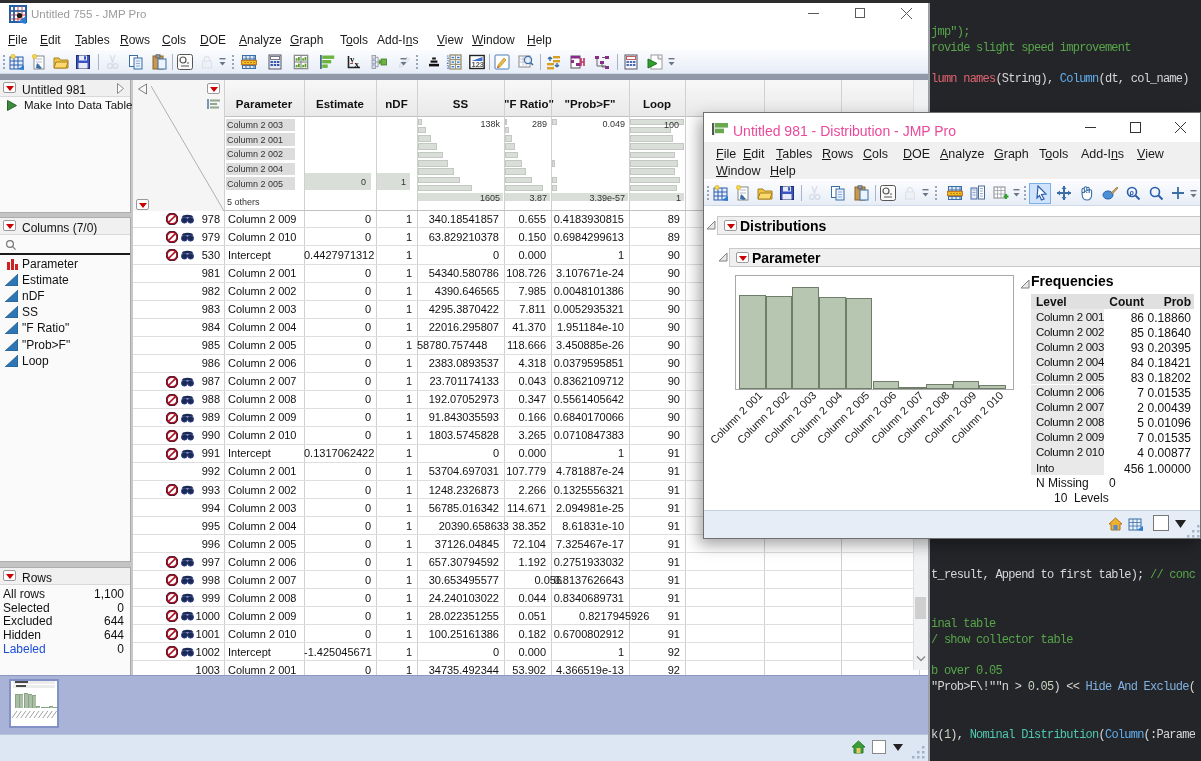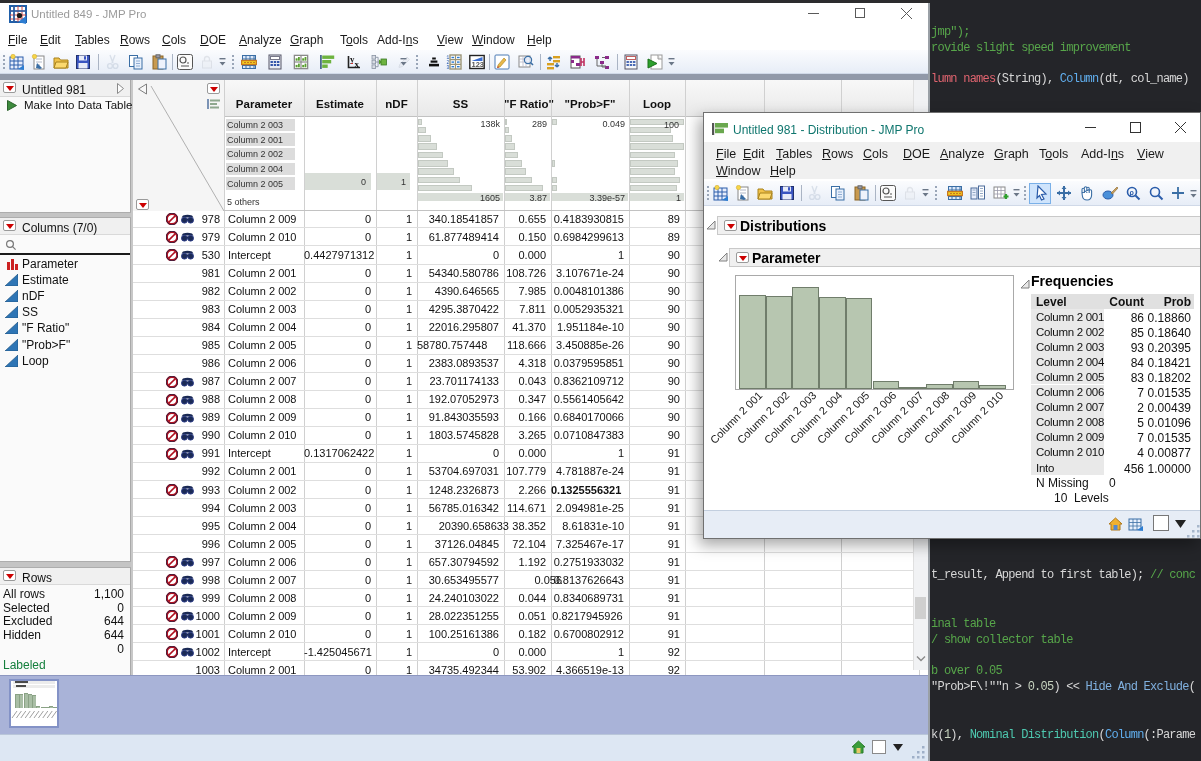--- a/index.html
+++ b/index.html
@@ -27,21 +27,21 @@
 <div class="ab" style="left:0;top:0;width:930px;height:761px;background:#fff;border-right:2px solid #9aa0a6;">
 <div class="ab" style="left:0;top:0;width:930px;height:2.5px;background:#2c2c2e;"></div>
 <div class="ab" style="left:0;top:758.8px;width:928px;height:2.2px;background:#98a2b2;"></div>
 <svg class="ab" style="left:9px;top:5px;" width="19" height="19" viewBox="0 0 19 19">
 <rect x="1" y="1" width="16" height="16" fill="#fff" stroke="#1f5fa9" stroke-width="2"></rect>
 <path d="M1 6h16M1 10h16M1 14h16M5 1v16M9 1v16M13 1v16" stroke="#c94848" stroke-width="1"></path>
 <path d="M5 1v16M1 6h16" stroke="#1f5fa9" stroke-width="1.6"></path>
 <circle cx="10.5" cy="10.5" r="2.6" fill="#1a1a1a"></circle>
 <path d="M9 17l8-6v8z" fill="#2d7dd2"></path>
     </svg>
-<div class="ab" style="left:31px;top:8px;font-size:11.5px;color:#9b9b9b;">Untitled 849 - JMP Pro</div>
+<div class="ab" style="left:31px;top:8px;font-size:11.5px;color:#9b9b9b;">Untitled 755 - JMP Pro</div>
 <div class="ab" style="left:808px;top:13px;width:11px;height:1px;background:#5a5a5a;"></div>
 <div class="ab" style="left:855px;top:8px;width:10px;height:10px;border:1px solid #5a5a5a;"></div>
 <svg class="ab" style="left:901px;top:8px;" width="11" height="11">
       <path d="M0 0L11 11M11 0L0 11" stroke="#5a5a5a" stroke-width="1"></path>
     </svg>
 <div class="ab" style="left:8px;top:33px;font-size:12px;color:#1a1a1a;"><u>F</u>ile</div>
 <div class="ab" style="left:40px;top:33px;font-size:12px;color:#1a1a1a;"><u>E</u>dit</div>
 <div class="ab" style="left:75px;top:33px;font-size:12px;color:#1a1a1a;"><u>T</u>ables</div>
 <div class="ab" style="left:120px;top:33px;font-size:12px;color:#1a1a1a;"><u>R</u>ows</div>
 <div class="ab" style="left:162px;top:33px;font-size:12px;color:#1a1a1a;"><u>C</u>ols</div>
@@ -340,21 +340,21 @@
 <span class="rt ab" style="left:3px;top:570px;"></span>
 <div class="ab" style="left:22px;top:571px;font-size:12px;color:#111;">Rows</div>
 <div class="ab" style="left:3px;top:587px;font-size:12px;color:#111;">All rows</div>
 <div class="ab" style="left:60px;top:587px;width:64px;font-size:12px;color:#111;text-align:right;">1,100</div>
 <div class="ab" style="left:3px;top:600.7px;font-size:12px;color:#111;">Selected</div>
 <div class="ab" style="left:60px;top:600.7px;width:64px;font-size:12px;color:#111;text-align:right;">0</div>
 <div class="ab" style="left:3px;top:614.4000000000001px;font-size:12px;color:#111;">Excluded</div>
 <div class="ab" style="left:60px;top:614.4000000000001px;width:64px;font-size:12px;color:#111;text-align:right;">644</div>
 <div class="ab" style="left:3px;top:628.1000000000001px;font-size:12px;color:#111;">Hidden</div>
 <div class="ab" style="left:60px;top:628.1000000000001px;width:64px;font-size:12px;color:#111;text-align:right;">644</div>
-<div class="ab" style="left:3px;top:641.8000000000002px;font-size:12px;color:#15803d;margin-top:16px;">Labeled</div>
+<div class="ab" style="left:3px;top:641.8000000000002px;font-size:12px;color:#1d4ed8;">Labeled</div>
 <div class="ab" style="left:60px;top:641.8000000000002px;width:64px;font-size:12px;color:#111;text-align:right;">0</div>
 <div class="ab" style="left:133px;top:80px;width:795px;height:595px;background:#fff;overflow:hidden;">
 <div class="ab" style="left:0;top:0;width:795px;height:37px;background:linear-gradient(#f8f8f8,#e9e9e9);border-bottom:1px solid #c2c2c2;"></div>
 <div class="ab" style="left:91px;top:18px;width:80px;text-align:center;font-size:11.5px;font-weight:bold;color:#111;">Parameter</div>
 <div class="ab" style="left:171px;top:18px;width:72px;text-align:center;font-size:11.5px;font-weight:bold;color:#111;">Estimate</div>
 <div class="ab" style="left:243px;top:18px;width:41px;text-align:center;font-size:11.5px;font-weight:bold;color:#111;">nDF</div>
 <div class="ab" style="left:284px;top:18px;width:87px;text-align:center;font-size:11.5px;font-weight:bold;color:#111;">SS</div>
 <div class="ab" style="left:371px;top:18px;width:47px;text-align:center;font-size:11.5px;font-weight:bold;color:#111;">"F Ratio"</div>
 <div class="ab" style="left:418px;top:18px;width:78px;text-align:center;font-size:11.5px;font-weight:bold;color:#111;">"Prob&gt;F"</div>
 <div class="ab" style="left:496px;top:18px;width:56px;text-align:center;font-size:11.5px;font-weight:bold;color:#111;">Loop</div>
@@ -458,21 +458,21 @@
 <svg width="13" height="12" viewBox="0 0 13 12" style="position:absolute;left:48px;top:3px;">
           <path d="M0.5 4.5 L2 2.5 Q6.5 0.8 11 2.5 L12.5 4.5Z" fill="#1b2a55"></path>
           <circle cx="3.4" cy="7.2" r="2.9" fill="#1b2a55" stroke="#30408a" stroke-width="1"></circle>
           <circle cx="9.6" cy="7.2" r="2.9" fill="#1b2a55" stroke="#30408a" stroke-width="1"></circle>
           <rect x="5.6" y="5.6" width="1.8" height="1.6" fill="#1b2a55"></rect>
         </svg>
 <div class="ab" style="left:40px;top:2.5px;width:47px;text-align:right;">979</div>
 <div class="ab" style="left:95px;top:2.5px;">Column 2 010</div>
 <div class="ab" style="left:171px;top:2.5px;width:67px;text-align:right;">0</div>
 <div class="ab" style="left:243px;top:2.5px;width:36px;text-align:right;">1</div>
-<div class="ab" style="left:284px;top:2.5px;width:82px;text-align:right;">61.877489414</div>
+<div class="ab" style="left:284px;top:2.5px;width:82px;text-align:right;">63.829210378</div>
 <div class="ab" style="left:371px;top:2.5px;width:42px;text-align:right;">0.150</div>
 <div class="ab" style="left:418px;top:2.5px;width:73px;text-align:right;">0.6984299613</div>
 <div class="ab" style="left:496px;top:2.5px;width:51px;text-align:right;">89</div>
 </div>
 <div class="ab" style="left:0;top:166.48px;width:795px;height:18.04px;border-bottom:1px solid #dedede;font-size:11px;color:#111;">
 <svg width="12" height="12" viewBox="0 0 12 12" style="position:absolute;left:33px;top:3px;">
           <circle cx="6" cy="6" r="5.2" fill="#fff" stroke="#b01020" stroke-width="2.2"></circle>
           <rect x="5.25" y="1.2" width="1.5" height="9.6" transform="rotate(45 6 6)" fill="#b01020"></rect>
           <circle cx="6" cy="6" r="5.8" fill="none" stroke="#252545" stroke-width="0.8"></circle>
         </svg>
@@ -677,21 +677,21 @@
           <circle cx="3.4" cy="7.2" r="2.9" fill="#1b2a55" stroke="#30408a" stroke-width="1"></circle>
           <circle cx="9.6" cy="7.2" r="2.9" fill="#1b2a55" stroke="#30408a" stroke-width="1"></circle>
           <rect x="5.6" y="5.6" width="1.8" height="1.6" fill="#1b2a55"></rect>
         </svg>
 <div class="ab" style="left:40px;top:2.5px;width:47px;text-align:right;">993</div>
 <div class="ab" style="left:95px;top:2.5px;">Column 2 002</div>
 <div class="ab" style="left:171px;top:2.5px;width:67px;text-align:right;">0</div>
 <div class="ab" style="left:243px;top:2.5px;width:36px;text-align:right;">1</div>
 <div class="ab" style="left:284px;top:2.5px;width:82px;text-align:right;">1248.2326873</div>
 <div class="ab" style="left:371px;top:2.5px;width:42px;text-align:right;">2.266</div>
-<div class="ab" style="left:418px;top:2.5px;width:73px;font-weight:bold;">0.1325556321</div>
+<div class="ab" style="left:418px;top:2.5px;width:73px;text-align:right;">0.1325556321</div>
 <div class="ab" style="left:496px;top:2.5px;width:51px;text-align:right;">91</div>
 </div>
 <div class="ab" style="left:0;top:419.04px;width:795px;height:18.04px;border-bottom:1px solid #dedede;font-size:11px;color:#111;">
 <div class="ab" style="left:40px;top:2.5px;width:47px;text-align:right;">994</div>
 <div class="ab" style="left:95px;top:2.5px;">Column 2 003</div>
 <div class="ab" style="left:171px;top:2.5px;width:67px;text-align:right;">0</div>
 <div class="ab" style="left:243px;top:2.5px;width:36px;text-align:right;">1</div>
 <div class="ab" style="left:284px;top:2.5px;width:82px;text-align:right;">56785.016342</div>
 <div class="ab" style="left:371px;top:2.5px;width:42px;text-align:right;">114.671</div>
 <div class="ab" style="left:418px;top:2.5px;width:73px;text-align:right;">2.094981e-25</div>
@@ -791,21 +791,21 @@
           <circle cx="3.4" cy="7.2" r="2.9" fill="#1b2a55" stroke="#30408a" stroke-width="1"></circle>
           <circle cx="9.6" cy="7.2" r="2.9" fill="#1b2a55" stroke="#30408a" stroke-width="1"></circle>
           <rect x="5.6" y="5.6" width="1.8" height="1.6" fill="#1b2a55"></rect>
         </svg>
 <div class="ab" style="left:40px;top:2.5px;width:47px;text-align:right;">1000</div>
 <div class="ab" style="left:95px;top:2.5px;">Column 2 009</div>
 <div class="ab" style="left:171px;top:2.5px;width:67px;text-align:right;">0</div>
 <div class="ab" style="left:243px;top:2.5px;width:36px;text-align:right;">1</div>
 <div class="ab" style="left:284px;top:2.5px;width:82px;text-align:right;">28.022351255</div>
 <div class="ab" style="left:371px;top:2.5px;width:42px;text-align:right;">0.051</div>
-<div class="ab" style="left:418px;top:2.5px;width:73px;text-align:center;">0.8217945926</div>
+<div class="ab" style="left:418px;top:2.5px;width:73px;text-align:left;padding-left:28px;">0.8217945926</div>
 <div class="ab" style="left:496px;top:2.5px;width:51px;text-align:right;">91</div>
 </div>
 <div class="ab" style="left:0;top:545.32px;width:795px;height:18.04px;border-bottom:1px solid #dedede;font-size:11px;color:#111;">
 <svg width="12" height="12" viewBox="0 0 12 12" style="position:absolute;left:33px;top:3px;">
           <circle cx="6" cy="6" r="5.2" fill="#fff" stroke="#b01020" stroke-width="2.2"></circle>
           <rect x="5.25" y="1.2" width="1.5" height="9.6" transform="rotate(45 6 6)" fill="#b01020"></rect>
           <circle cx="6" cy="6" r="5.8" fill="none" stroke="#252545" stroke-width="0.8"></circle>
         </svg>
 <svg width="13" height="12" viewBox="0 0 13 12" style="position:absolute;left:48px;top:3px;">
           <path d="M0.5 4.5 L2 2.5 Q6.5 0.8 11 2.5 L12.5 4.5Z" fill="#1b2a55"></path>
@@ -919,21 +919,21 @@
 <rect x="5" y="10" width="2.5" height="2.5" fill="#9fb0c8"></rect>
 <rect x="10" y="10" width="2.5" height="2.5" fill="#9fb0c8"></rect>
 </svg>
 </div>
 <div class="ab" style="left:703px;top:112px;width:498px;height:427px;background:#fff;border:1px solid #707070;box-shadow:-4px 6px 14px rgba(0,0,0,0.35);overflow:hidden;">
 <svg class="ab" style="left:8px;top:9px;" width="17" height="14">
 <rect x="0" y="1" width="2.2" height="12" fill="#555"></rect>
 <rect x="3" y="1" width="13" height="4.6" fill="#6aa84f"></rect>
 <rect x="3" y="6.6" width="9" height="4.6" fill="#6aa84f"></rect>
     </svg>
-<div class="ab" style="left:29px;top:10px;font-size:12px;color:#0f766e;">Untitled 981 - Distribution - JMP Pro</div>
+<div class="ab" style="left:29px;top:10px;font-size:14px;color:#ec4899;">Untitled 981 - Distribution - JMP Pro</div>
 <div class="ab" style="left:381px;top:14px;width:11px;height:1px;background:#333;"></div>
 <div class="ab" style="left:426px;top:9px;width:11px;height:11px;border:1px solid #333;"></div>
 <svg class="ab" style="left:471px;top:9px;" width="11" height="11">
       <path d="M0 0L11 11M11 0L0 11" stroke="#333" stroke-width="1"></path>
     </svg>
 <div class="ab" style="left:0;top:29px;width:498px;height:37px;background:#f0f0f0;"></div>
 <div class="ab" style="left:12px;top:34px;font-size:12.5px;color:#1a1a1a;"><u>F</u>ile</div>
 <div class="ab" style="left:39px;top:34px;font-size:12.5px;color:#1a1a1a;"><u>E</u>dit</div>
 <div class="ab" style="left:72px;top:34px;font-size:12.5px;color:#1a1a1a;"><u>T</u>ables</div>
 <div class="ab" style="left:118px;top:34px;font-size:12.5px;color:#1a1a1a;"><u>R</u>ows</div>

